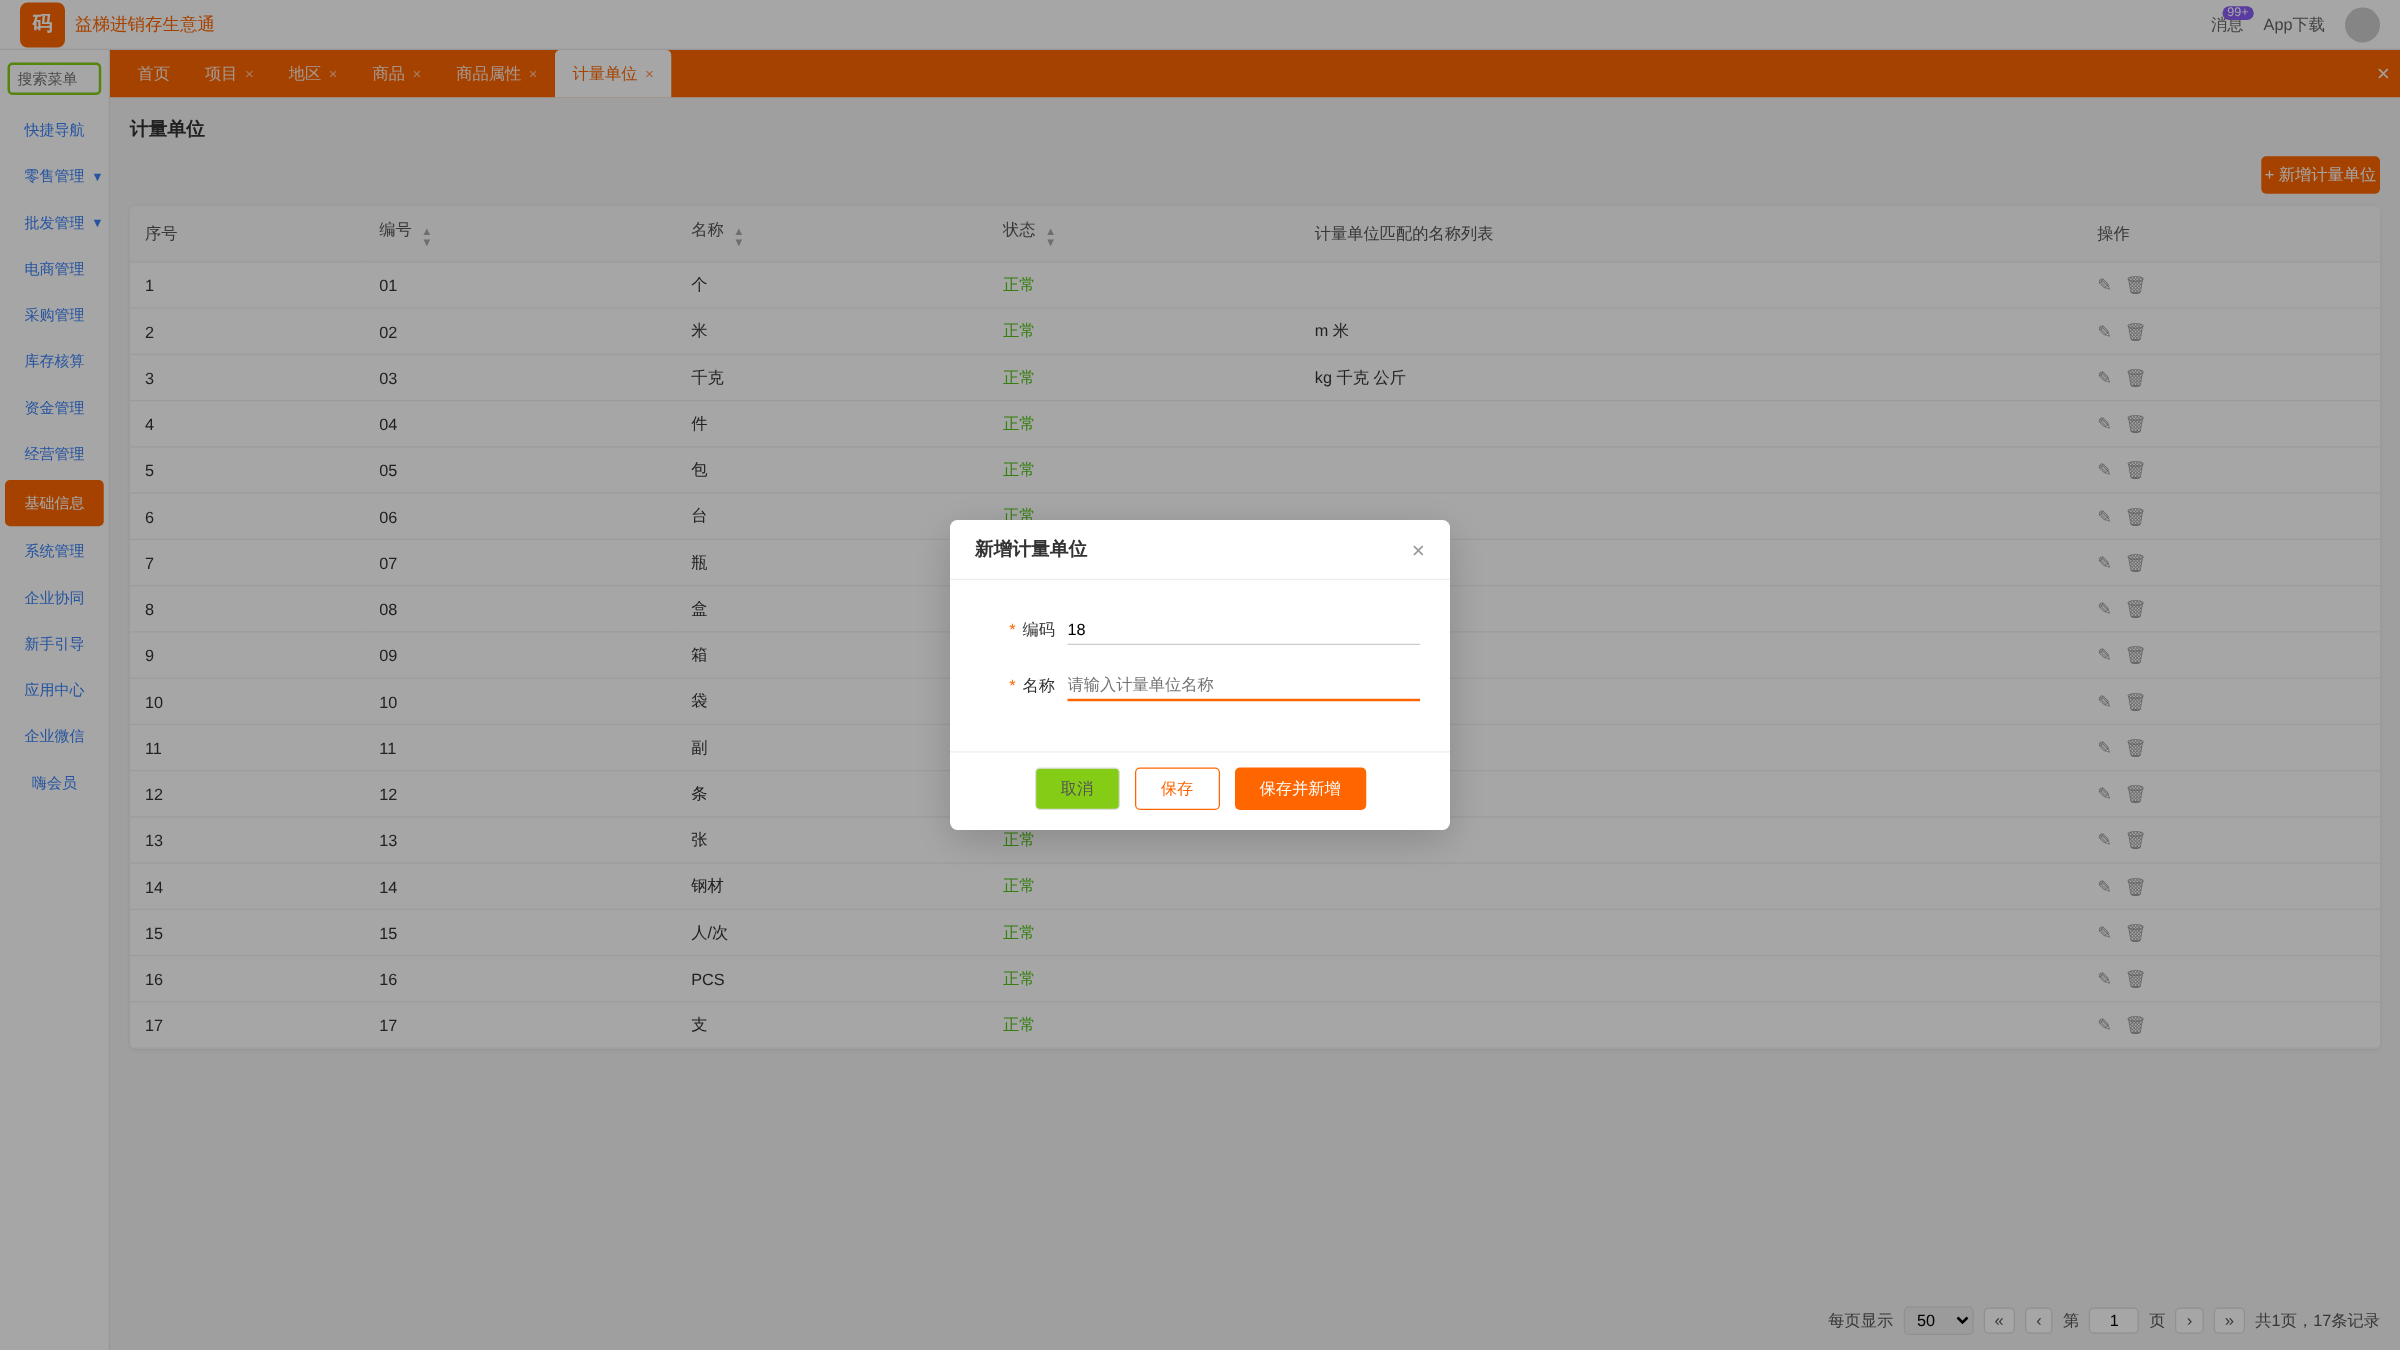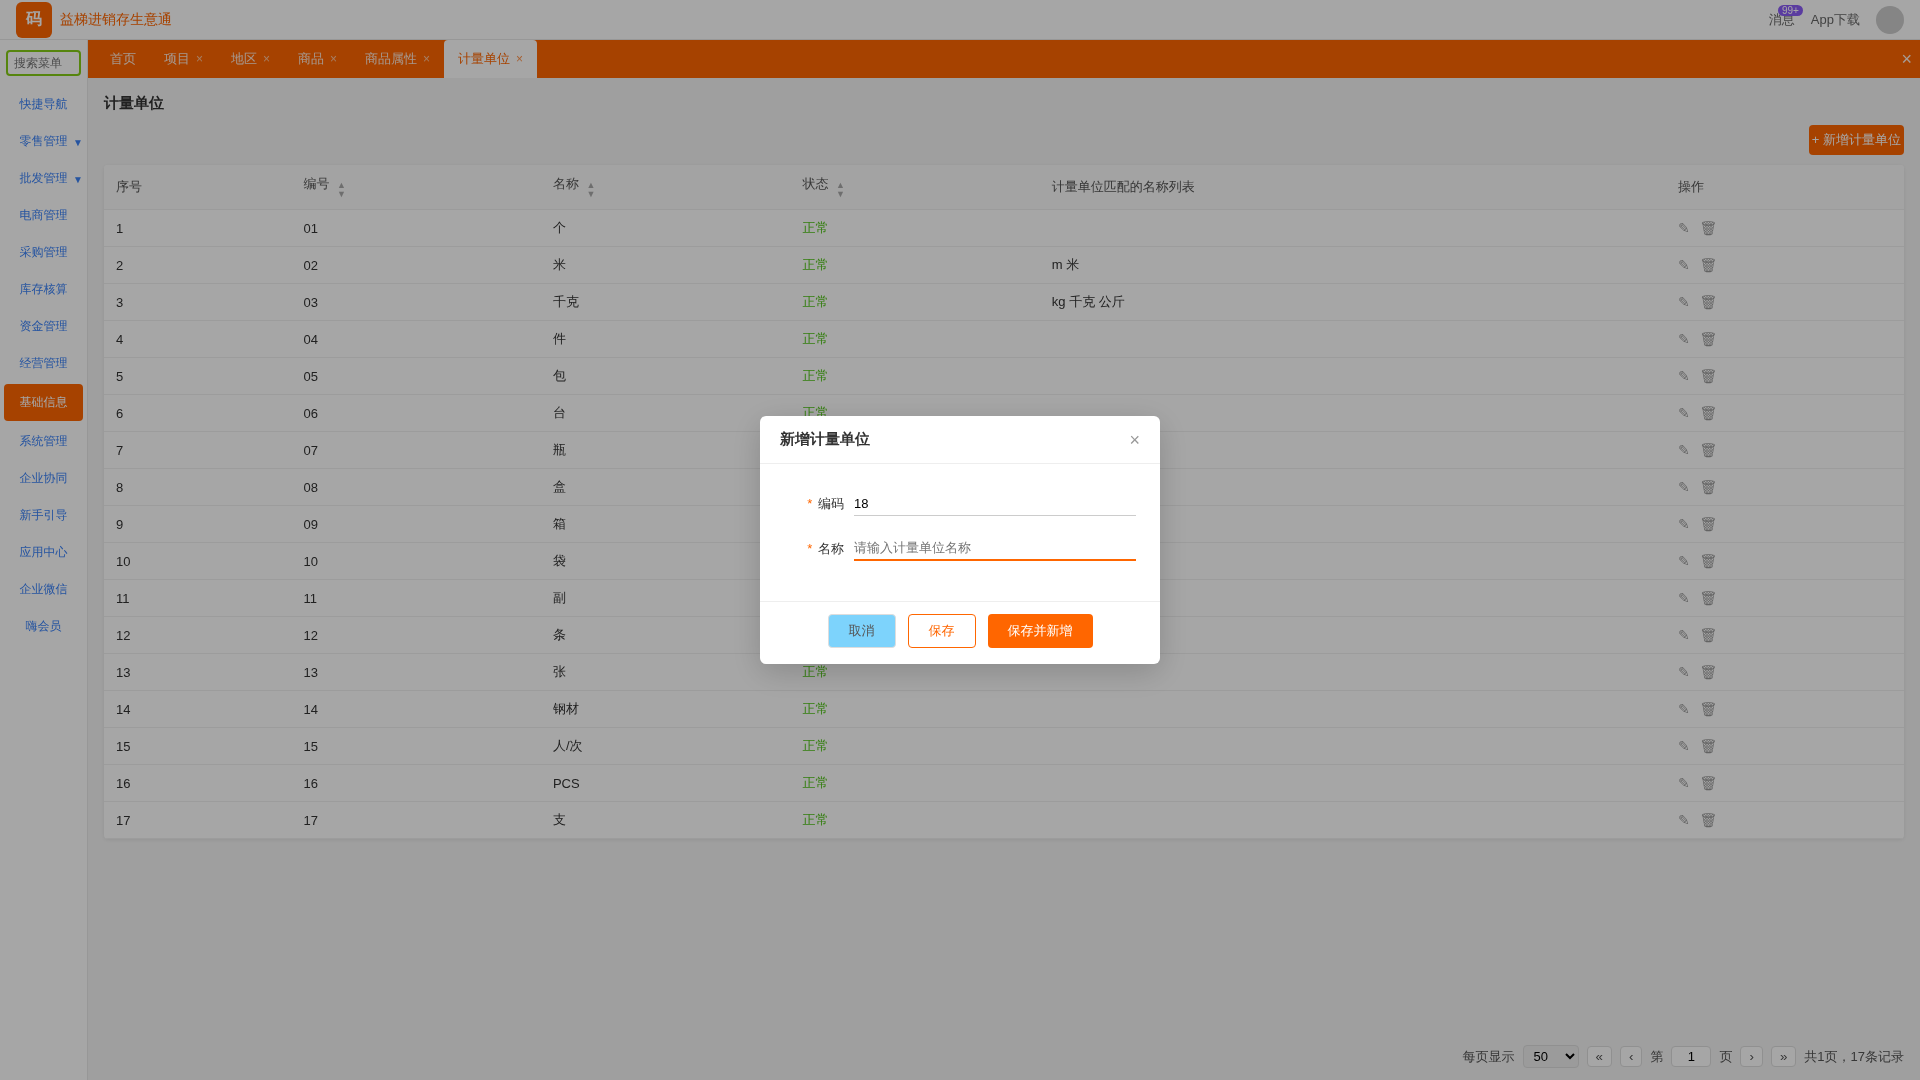--- a/index.html
+++ b/index.html
@@ -67,21 +67,21 @@
     .modal-header { padding: 14px 20px; border-bottom: 1px solid #eee; display: flex; align-items: center; justify-content: space-between; }
     .modal-title { font-size: 15px; font-weight: bold; color: #333; }
     .modal-close { cursor: pointer; color: #999; font-size: 18px; line-height: 1; }
     .modal-body { padding: 28px 24px 20px; }
     .form-row { display: flex; align-items: center; margin-bottom: 20px; }
     .form-label { width: 60px; text-align: right; font-size: 13px; color: #333; margin-right: 10px; flex-shrink: 0; }
     .required-star { color: #f60; margin-right: 2px; }
     .form-input { flex: 1; border: none; border-bottom: 1px solid #ccc; padding: 4px 0; font-size: 13px; outline: none; }
     .form-input.orange-border { border-bottom: 2px solid #f60; }
     .modal-footer { padding: 12px 20px 16px; display: flex; justify-content: center; gap: 12px; border-top: 1px solid #eee; }
-    .btn-cancel { border: 1px solid #ddd; background: #7dd3fc; color: #555; border-radius: 4px; padding: 7px 20px; font-size: 13px; cursor: pointer; }
+    .btn-cancel { border: 1px solid #ddd; background: #84cc16; color: #555; border-radius: 4px; padding: 7px 20px; font-size: 13px; cursor: pointer; }
     .btn-save { border: 1px solid #f60; background: #fff; color: #f60; border-radius: 4px; padding: 7px 20px; font-size: 13px; cursor: pointer; }
     .btn-save-new { background: #f60; color: #fff; border: none; border-radius: 4px; padding: 7px 20px; font-size: 13px; cursor: pointer; }
   </style>
 </head>
 <body>
 
 <div class="app-wrapper">
 
   <div class="top-bar">
     <div class="logo-area">

